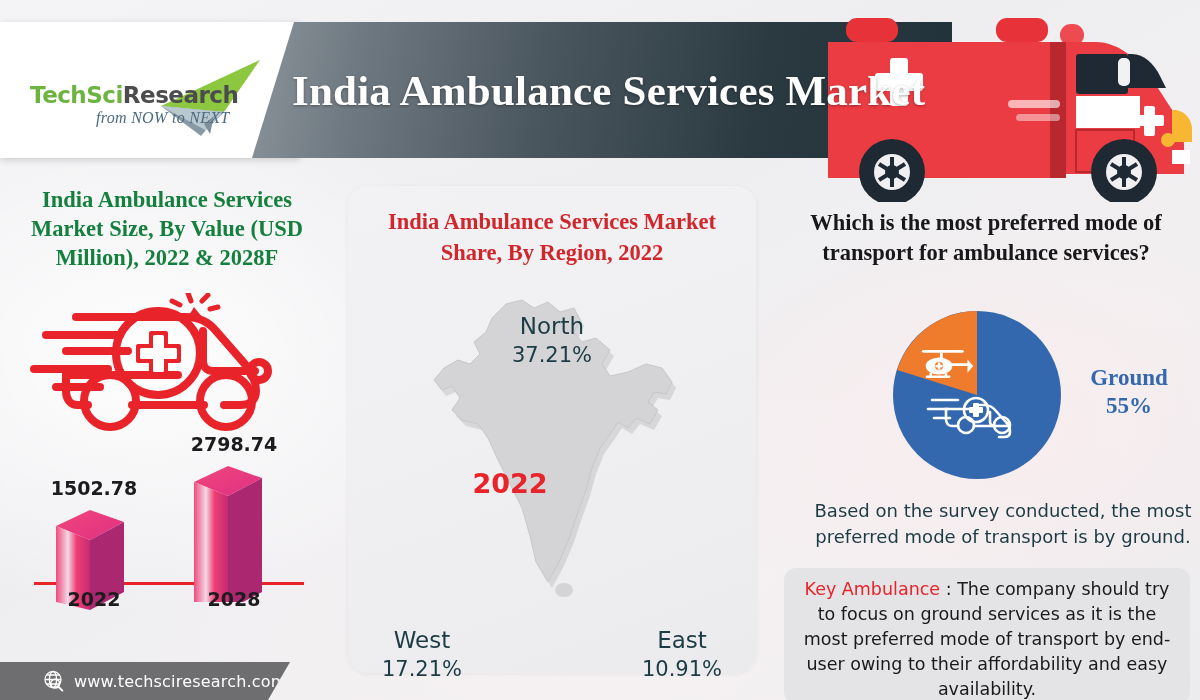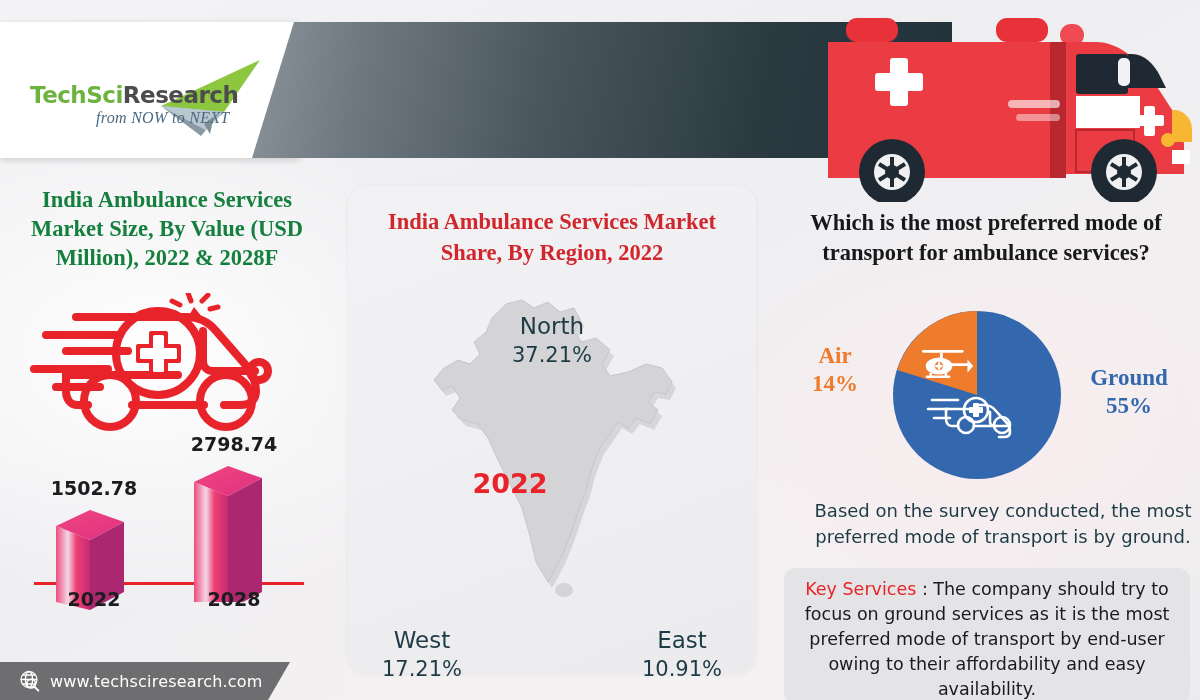--- a/index.html
+++ b/index.html
@@ -136,21 +136,21 @@
     text-align:center; font-family:"DejaVu Sans", sans-serif;
     font-size:17.5px; line-height:25px; color:#1a1a1c;
   }
   .tk-key { color:#e8232a; }
 
   
   .footer {
     position:absolute; left:0; top:662px; width:290px; height:38px;
     background:#6e6e70;
     clip-path: polygon(0 0, 290px 0, 268px 38px, 0 38px);
-    display:flex; align-items:center;
+    display:flex; align-items:center;padding-left:24px;
   }
   .footer-url {
     font-family:"DejaVu Sans", sans-serif; font-size:16px; color:#ffffff;
     margin-left:8px; letter-spacing:0.2px;
   }
   .globe-icon { margin-left:18px; width:24px; height:24px; flex:0 0 24px; }
 </style>
 </head>
 <body>
 
@@ -167,20 +167,21 @@
       <polygon points="143,60 188,84 183,90" fill="#8a9aa4"></polygon>
       <polygon points="143,60 206,66 188,84" fill="#b9c7cf"></polygon>
       <polygon points="186,78 196,70 192,88" fill="#7d8e99"></polygon>
     </svg>
     <div class="logo-text">
       <span class="logo-tech">TechSci</span><span class="logo-res">Research</span>
     </div>
     <div class="logo-tag">from NOW to NEXT</div>
   </div>
 
+  <div class="header-title">India Ambulance Services Market</div>
 
   <div class="amb-art">
     <svg viewBox="0 0 372 192" width="372" height="192">
 
       <rect x="18" y="8" width="52" height="24" rx="11" fill="#e8323a"></rect>
       <rect x="168" y="8" width="52" height="24" rx="11" fill="#e8323a"></rect>
       <rect x="232" y="14" width="24" height="22" rx="11" fill="#ef4a52"></rect>
 
       <rect x="0" y="32" width="238" height="136" fill="#ec3c43"></rect>
 
@@ -406,34 +407,30 @@
         <circle cx="58" cy="29" r="8"></circle>
         <circle cx="32" cy="14" r="12"></circle>
       </g>
       <g fill="#ffffff" transform="translate(52,86)">
         <rect x="29" y="7" width="6" height="14" rx="1"></rect>
         <rect x="25" y="11" width="14" height="6" rx="1"></rect>
       </g>
     </svg>
   </div>
 
-  <div class="pie-label pie-air">
-    <div class="pn">Air</div>
-    <div class="pv">14%</div>
-  </div>
   <div class="pie-label pie-ground">
     <div class="pn">Ground</div>
     <div class="pv">55%</div>
   </div>
 
   <div class="survey-note">Based on the survey conducted, the most preferred mode of transport is by ground.</div>
 
   <div class="takeaway-box">
     <div class="takeaway-text">
-      <span class="tk-key">Key Services</span><span> : </span><span>The company should try to focus on ground services as it is the most preferred mode of transport by end-user owing to their affordability and easy availability.</span>
+      <span class="tk-key">Key Ambulance</span><span> : </span><span>The company should try to focus on ground services as it is the most preferred mode of transport by end-user owing to their affordability and easy availability.</span>
     </div>
   </div>
 </div>
 
 <div class="footer">
   <span class="globe-icon">
     <svg viewBox="0 0 24 24" width="24" height="24" fill="none" stroke="#ffffff" stroke-width="1.3">
       <circle cx="11" cy="10.5" r="8"></circle>
       <ellipse cx="11" cy="10.5" rx="3.6" ry="8"></ellipse>
       <line x1="3" y1="10.5" x2="19" y2="10.5"></line>

